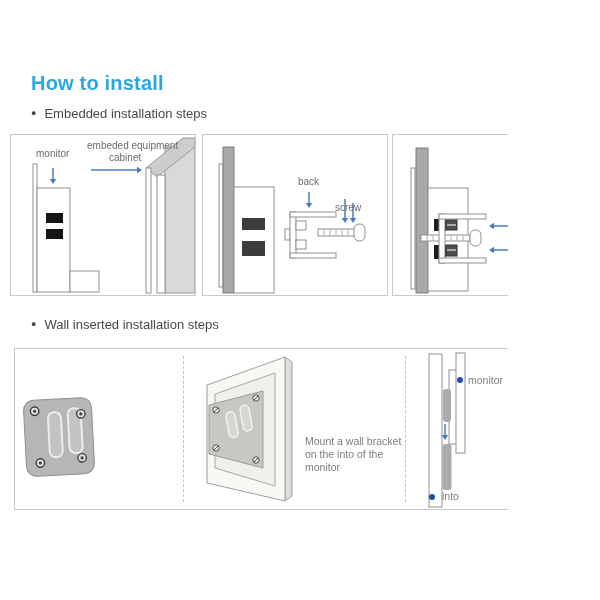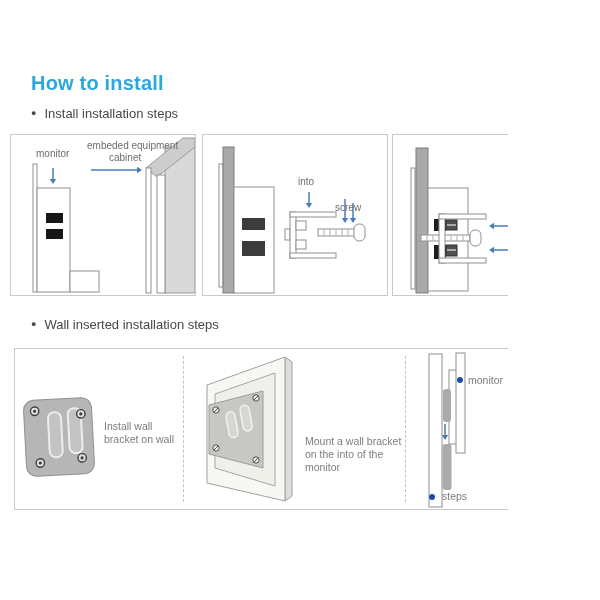--- a/index.html
+++ b/index.html
@@ -29,21 +29,21 @@
 </style>
 </head>
 <body>
 
 <div class="page">
 
   <h1 class="title">How to install</h1>
 
   <div class="section-heading heading-embedded">
     <span class="bullet">●</span>
-    <span>Install installation steps</span>
+    <span>Embedded installation steps</span>
   </div>
 
   <div class="panel" style="left:10px;top:134px;">
     <svg width="184" height="160" viewBox="0 0 184 160">
       <g>
         <rect x="154" y="12" width="30" height="146" fill="#d9d9d9" stroke="#9a9a9a"></rect>
         <polygon points="135,33 172,3 184,3 184,12 146,42" fill="#cdcdcd" stroke="#9a9a9a"></polygon>
         <rect x="146" y="40" width="8" height="118" class="outline"></rect>
         <rect x="135" y="33" width="5" height="125" class="outline"></rect>
       </g>
@@ -100,21 +100,21 @@
       </g>
       <g>
         <line class="arrow-line" x1="142" y1="64" x2="142" y2="83"></line>
         <polygon class="arrow-head" points="138.8,83 145.2,83 142,88"></polygon>
       </g>
       <g>
         <line class="arrow-line" x1="150" y1="68" x2="150" y2="83"></line>
         <polygon class="arrow-head" points="146.8,83 153.2,83 150,88"></polygon>
       </g>
     </svg>
-    <span class="lbl" style="left:95px;top:41px;">into</span>
+    <span class="lbl" style="left:95px;top:41px;">back</span>
     <span class="lbl" style="left:132px;top:51px;margin-top:16px;">screw</span>
   </div>
 
   <div class="panel" style="left:392px;top:134px;">
     <svg width="184" height="160" viewBox="0 0 184 160">
       <g>
         <rect x="18" y="33" width="4" height="121" class="outline"></rect>
         <rect x="23" y="13" width="12" height="145" fill="#a9a9a9" stroke="#7d7d7d"></rect>
         <rect x="35" y="53" width="40" height="103" class="outline"></rect>
       </g>
@@ -205,28 +205,24 @@
           <polygon class="arrow-head" points="426.8,86 433.2,86 430,91"></polygon>
         </g>
         <circle class="dot" cx="445" cy="31" r="3"></circle>
         <circle class="dot" cx="417" cy="148" r="3"></circle>
       </g>
     </svg>
 
     <div class="divider" style="left:168px;"></div>
     <div class="divider" style="left:390px;"></div>
 
-    <div class="caption" style="left:89px;top:71px;">
-      <div>Install wall</div>
-      <div>bracket on wall</div>
-    </div>
 
     <div class="caption" style="left:290px;top:62px;margin-top:24px;">
       <div>Mount a wall bracket</div>
       <div>on the into of the</div>
       <div>monitor</div>
     </div>
 
     <span class="caption" style="left:453px;top:25px;">monitor</span>
-    <span class="caption" style="left:427px;top:141px;">steps</span>
+    <span class="caption" style="left:427px;top:141px;">into</span>
   </div>
 
 </div>
 
 </body></html>

